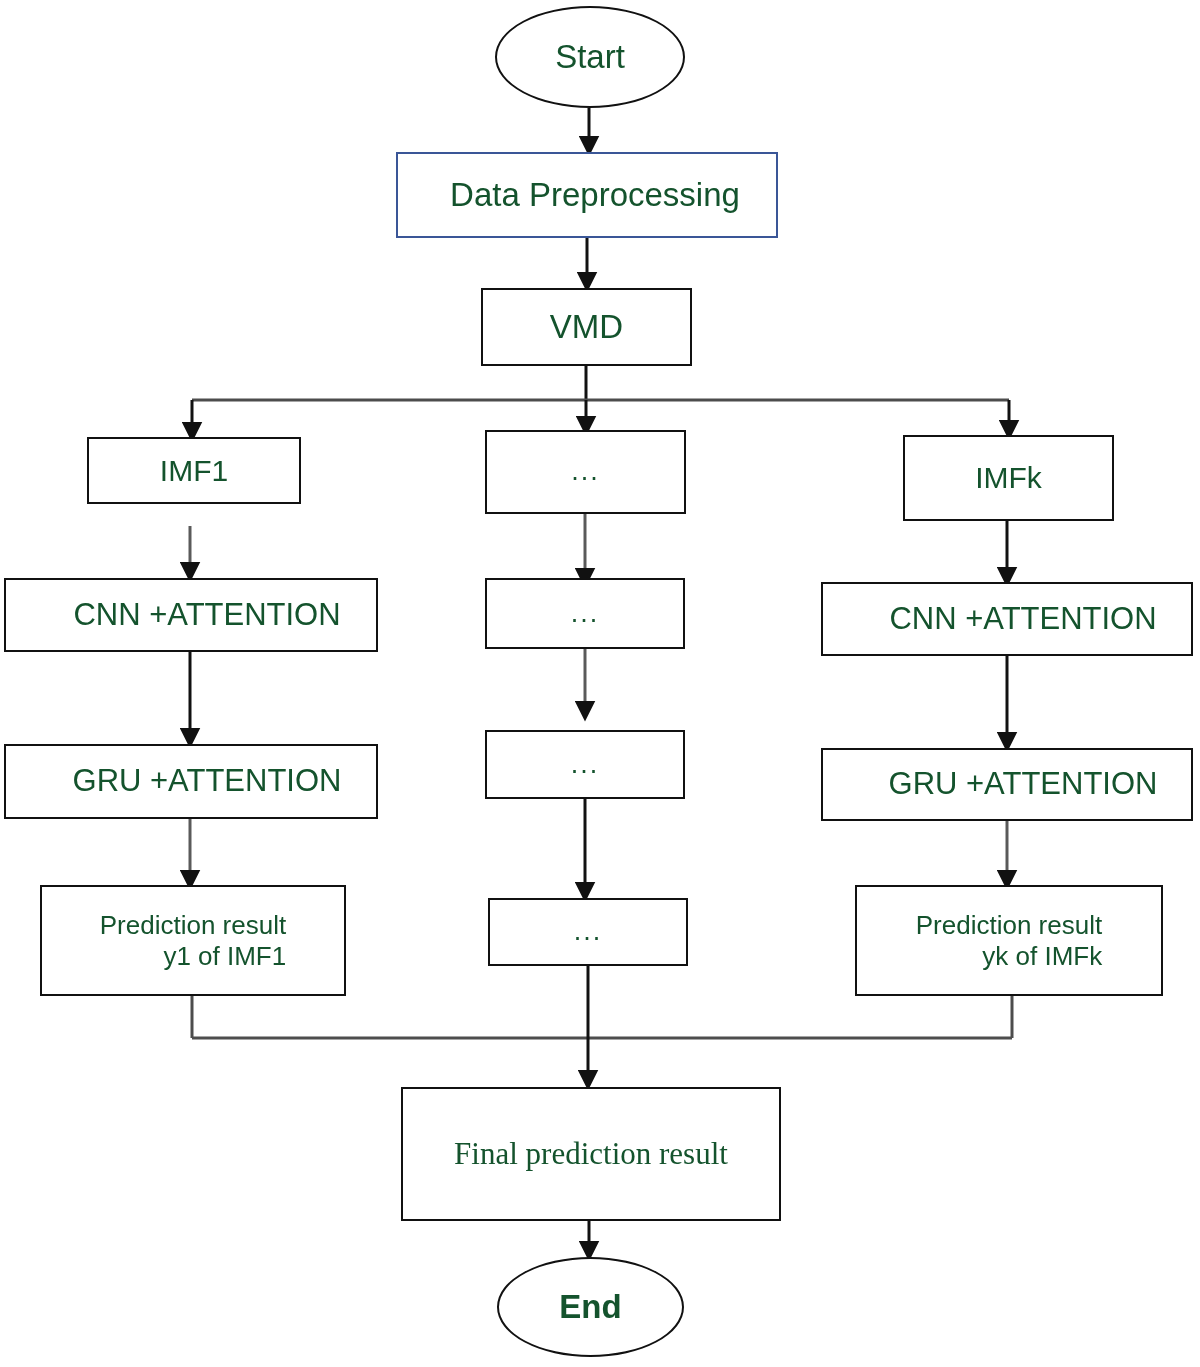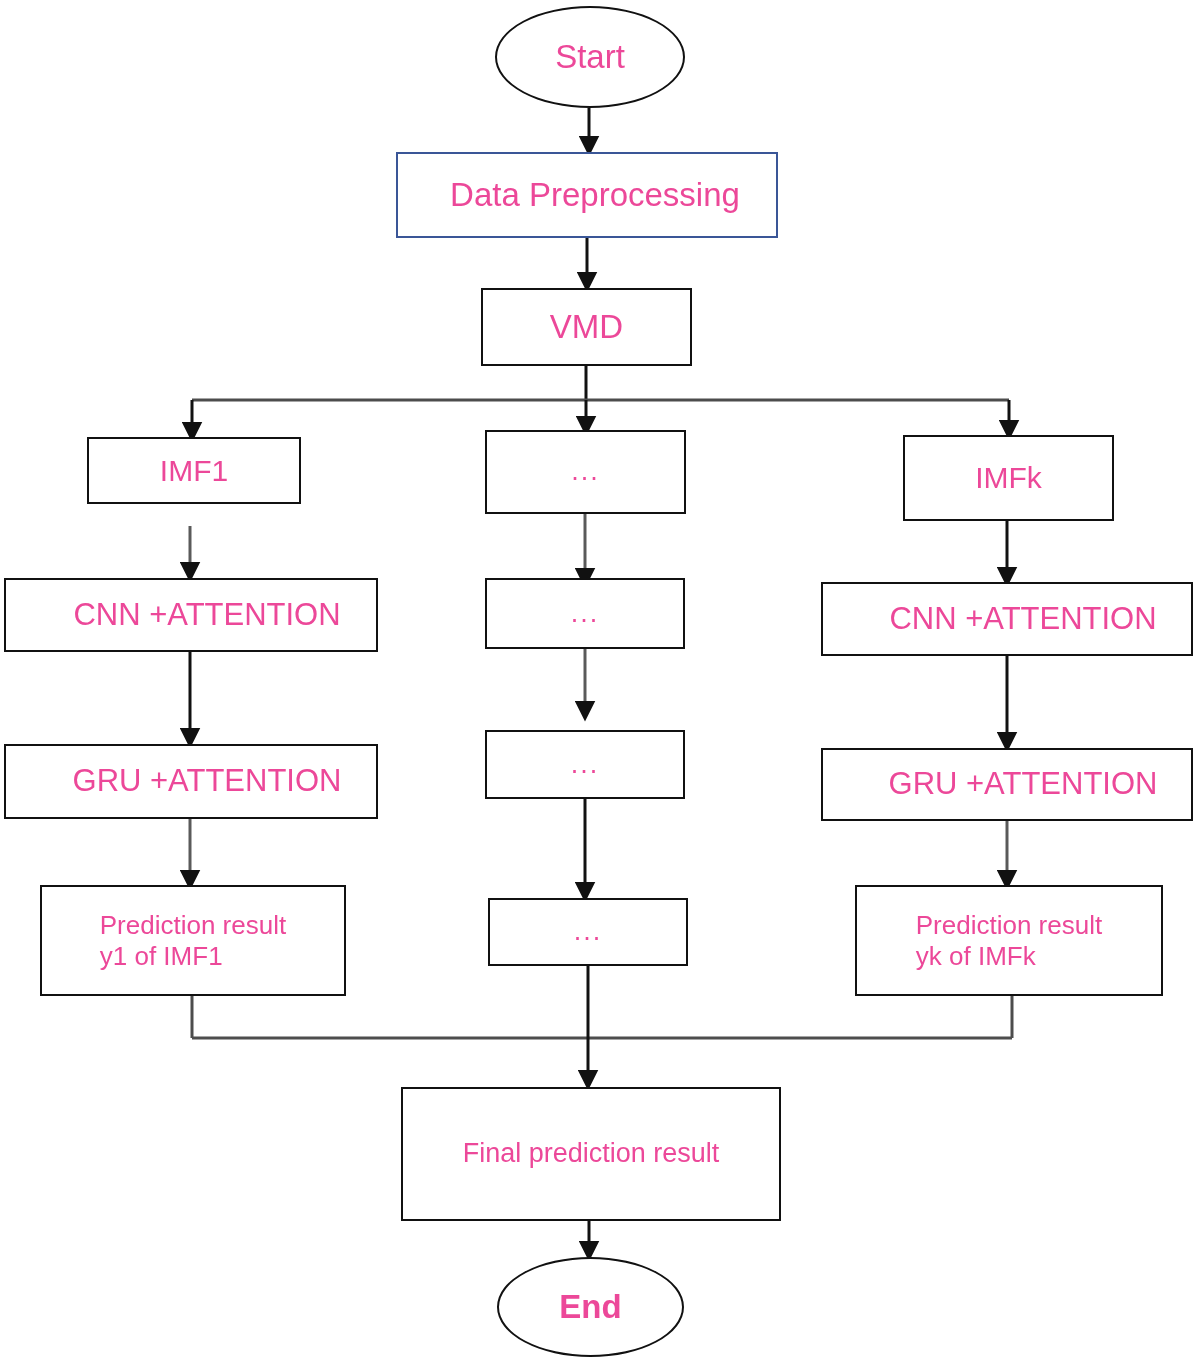--- a/index.html
+++ b/index.html
@@ -27,44 +27,44 @@
     width: 1200px;
     height: 1367px;
     pointer-events: none;
   }
   .node {
     position: absolute;
     box-sizing: border-box;
     display: flex;
     align-items: center;
     justify-content: center;
-    text-align: left;
+    text-align: right;
     background: #ffffff;
-    color: #ec4899;
+    color: #14532d;
     line-height: 1.18;
     white-space: pre-line;
     z-index: 2;
   }
   .node.box {
     border: 2.5px solid #111111;
   }
   .node.box-blue {
     border: 2.5px solid #3a5697;
   }
   .node.terminator {
     border: 2.5px solid #111111;
     border-radius: 50%;
   }
   .t-start   { font-size: 33px; }
   .t-pre     { font-size: 33px; }
   .t-vmd     { font-size: 33px; }
   .t-imf     { font-size: 30px; }
   .t-layer   { font-size: 31px; padding-left: 32px; }
   .t-pred    { font-size: 26px; }
-  .t-final   { font-size: 27px; }
+  .t-final   { font-size: 31px; font-family: Liberation Serif, serif; }
   .t-dots    { font-size: 27px; letter-spacing: 2px; }
   .t-end     { font-size: 33px; }
 </style>
 </head>
 <body>
 
 <div id="canvas">
 
   <svg id="wires" viewBox="0 0 1200 1367" xmlns="http://www.w3.org/2000/svg">
     <defs>

